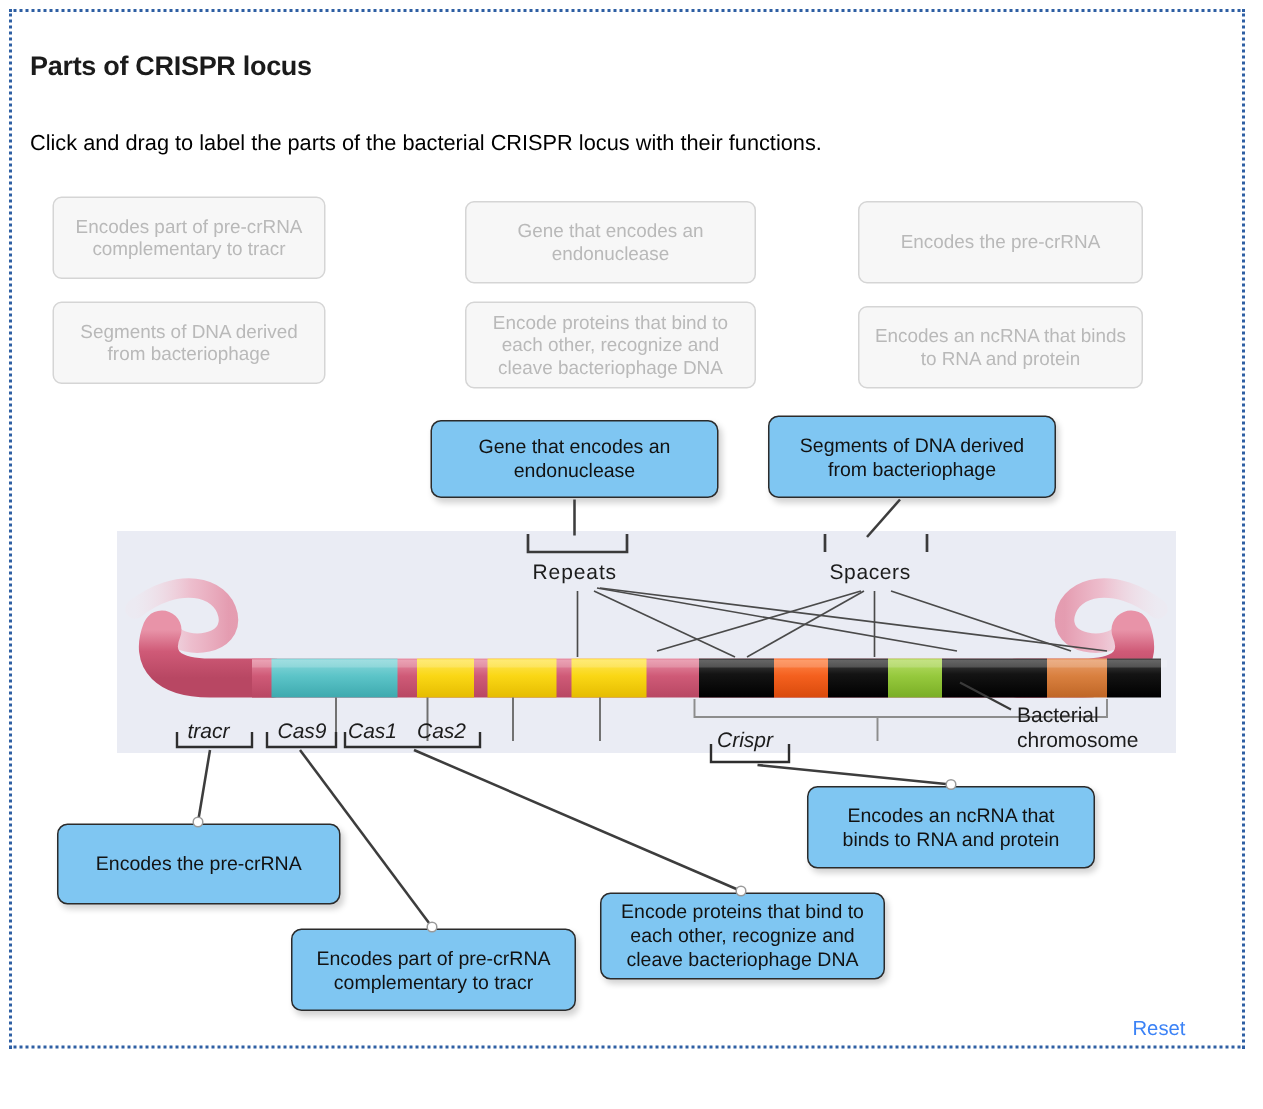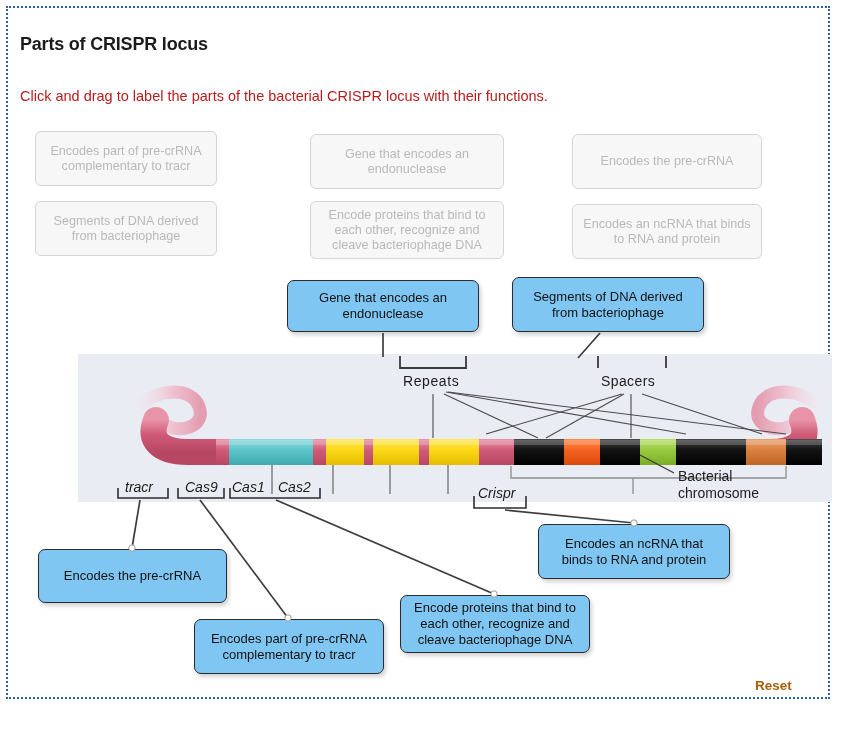--- a/index.html
+++ b/index.html
@@ -37,21 +37,21 @@
     font-size: 18px;
     font-weight: bold;
     color: #1b1b1b;
     letter-spacing: -0.2px;
   }
   .instructions {
     position: absolute;
     left: 20px;
     top: 88px;
     font-size: 14.5px;
-    color: #b91c1c;
+    color: #000000;
   }
 
   
   .slot {
     position: absolute;
     box-sizing: border-box;
     background: #f7f7f7;
     border: 1px solid #d5d5d5;
     border-radius: 6px;
     color: #b9b9b9;
@@ -84,39 +84,38 @@
 
   
   .diagram {
     position: absolute;
     left: 78px;
     top: 354px;
     width: 706px;
     height: 148px;
     background: #eaecf4;
     overflow: hidden;
-    padding-left: 48px;
   }
   .diagram svg, .overlay svg { display: block; }
 
   .overlay {
     position: absolute;
     left: 0; top: 0;
     width: 842px;
     height: 534px;
     pointer-events: none;
   }
 
   .reset-btn {
     position: absolute;
     left: 755px;
     top: 678px;
     font-size: 13.5px;
-    font-weight: bold;
-    color: #a16207;
+    font-weight: normal;
+    color: #3b82f6;
     cursor: pointer;
   }
 </style>
 </head>
 <body>
 
 <div id="root">
 
   <div class="frame"></div>
 

